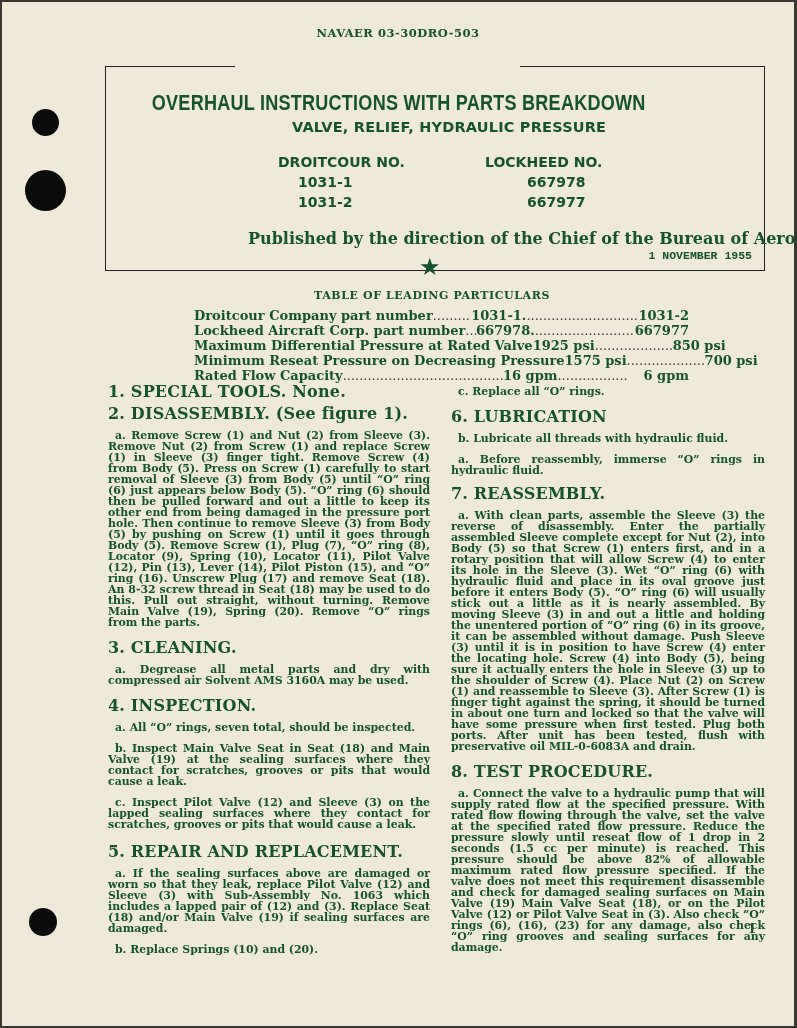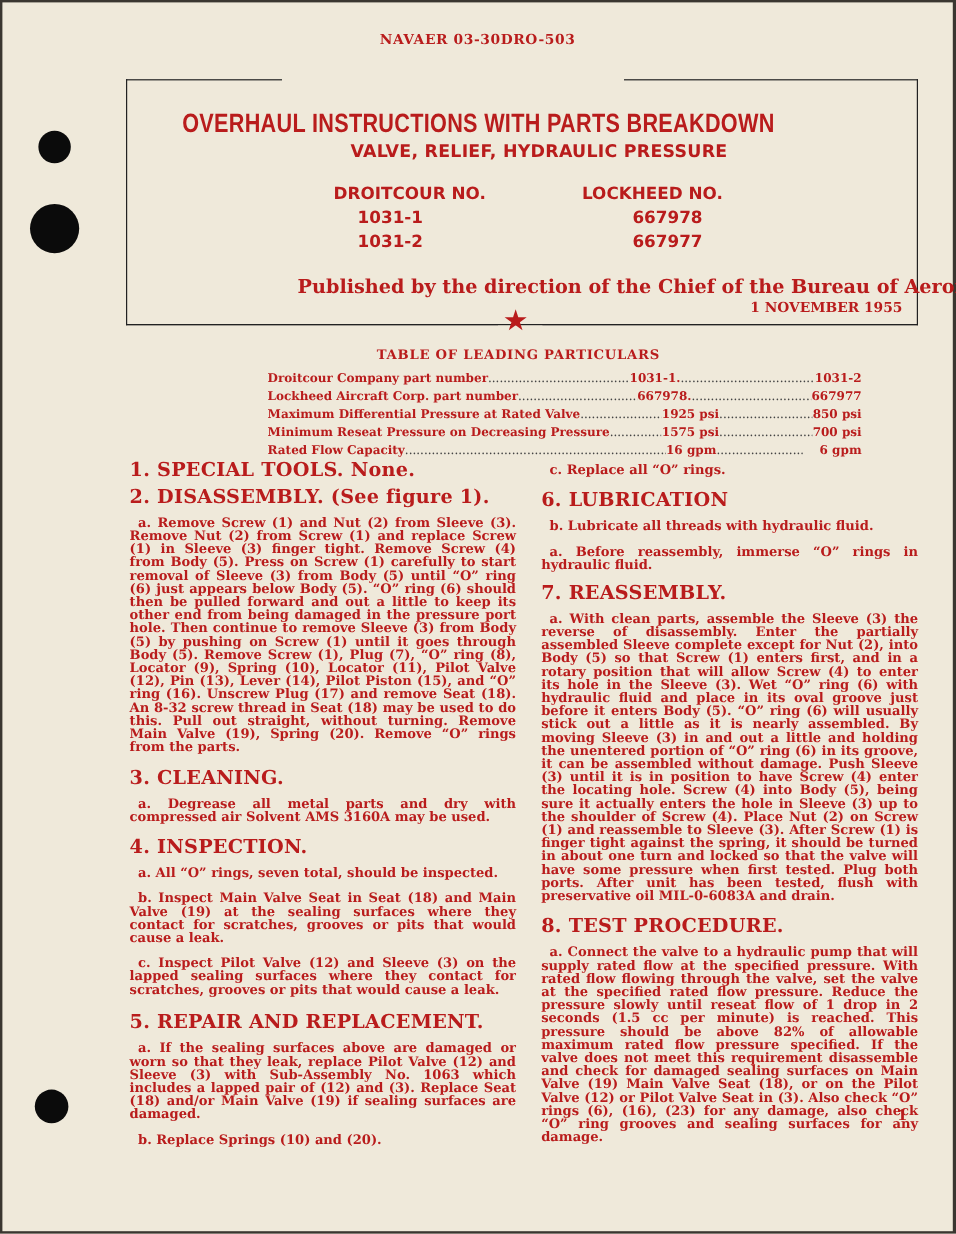--- a/index.html
+++ b/index.html
@@ -4,21 +4,21 @@
 <style>
   html, body { margin: 0; padding: 0; }
   body {
     width: 797px; height: 1028px; overflow: hidden;
     background: #3a3630;
     font-family: "DejaVu Serif", serif;
   }
   .page {
     position: absolute; left: 2px; top: 2px; width: 792px; height: 1024px;
     background: #efe9da;
-    color: #b91c1c;
+    color: #14532d;
   }
   .hole { position: absolute; background: #0b0b0b; border-radius: 50%; }
   .h1 { left: 30px; top: 107px; width: 27px; height: 27px; }
   .h2 { left: 23px; top: 168px; width: 41px; height: 41px; }
   .h3 { left: 27px; top: 906px; width: 28px; height: 28px; }
 
   .docnum {
     position: absolute; left: 0; width: 100%; top: 24px; text-align: center;
     font-family: "DejaVu Serif", serif; font-weight: bold; font-size: 11.5px; letter-spacing: 0.5px;
   }
@@ -42,31 +42,31 @@
   .pn-col { position: absolute; top: 150px; font-family: "DejaVu Sans", sans-serif; font-weight: bold; font-size: 14px; line-height: 20px; }
   .pn-col div { white-space: nowrap; }
   .pn-left { left: 276px; width: 120px; }
   .pn-left .v { padding-left: 20px; }
   .pn-right { left: 483px; width: 130px; }
   .pn-right .v { padding-left: 42px; }
   .published {
     position: absolute; left: 246px; top: 227px; font-weight: bold; font-size: 16px; white-space: nowrap;
   }
   .date {
-    position: absolute; right: 42px; top: 247px; font-weight: bold; font-size: 11.5px; white-space: nowrap;
+    position: absolute; right: 42px; top: 247px; font-weight: bold; font-size: 11.5px; white-space: nowrap; font-family: Liberation Mono, monospace;
   }
   .star-line-l { position: absolute; left: 103px; top: 268px; width: 310px; border-top: 1.5px solid #222; }
   .star { position: absolute; left: 417px; top: 253px; font-size: 24px; line-height: 24px; font-family: "DejaVu Sans", sans-serif; }
   .star-line-r { position: absolute; left: 450px; top: 268px; width: 313px; border-top: 1.5px solid #222; }
 
   .tbl-title {
     position: absolute; left: 0; width: 100%; top: 287px; text-align: center;
     font-weight: bold; font-size: 11px; letter-spacing: 0.6px; padding-left: 68px; box-sizing: border-box;
   }
-  .tbl { position: absolute; left: 221px; top: 306px; width: 495px; font-weight: bold; font-size: 10px; line-height: 15px; }
+  .tbl { position: absolute; left: 192px; top: 306px; width: 495px; font-weight: bold; font-size: 13px; line-height: 15px; }
   .tbl-row { display: flex; align-items: baseline; white-space: nowrap; }
   .tbl-row .lbl { flex: 0 0 auto; }
   .tbl-row .dots1 { flex: 1 1 auto; overflow: hidden; color: #444; font-weight: normal; letter-spacing: 0; }
   .tbl-row .v1 { flex: 0 0 auto; }
   .tbl-row .dots2 { flex: 0 0 auto; overflow: hidden; color: #444; font-weight: normal; }
   .tbl-row .v2 { flex: 0 0 auto; text-align: right; }
   .dotfill::before { content: "........................................................................................................"; }
 
   .col { position: absolute; font-weight: bold; font-size: 10.9px; line-height: 11px; text-align: justify; }
   .col-left { left: 106px; top: 384px; width: 322px; }

